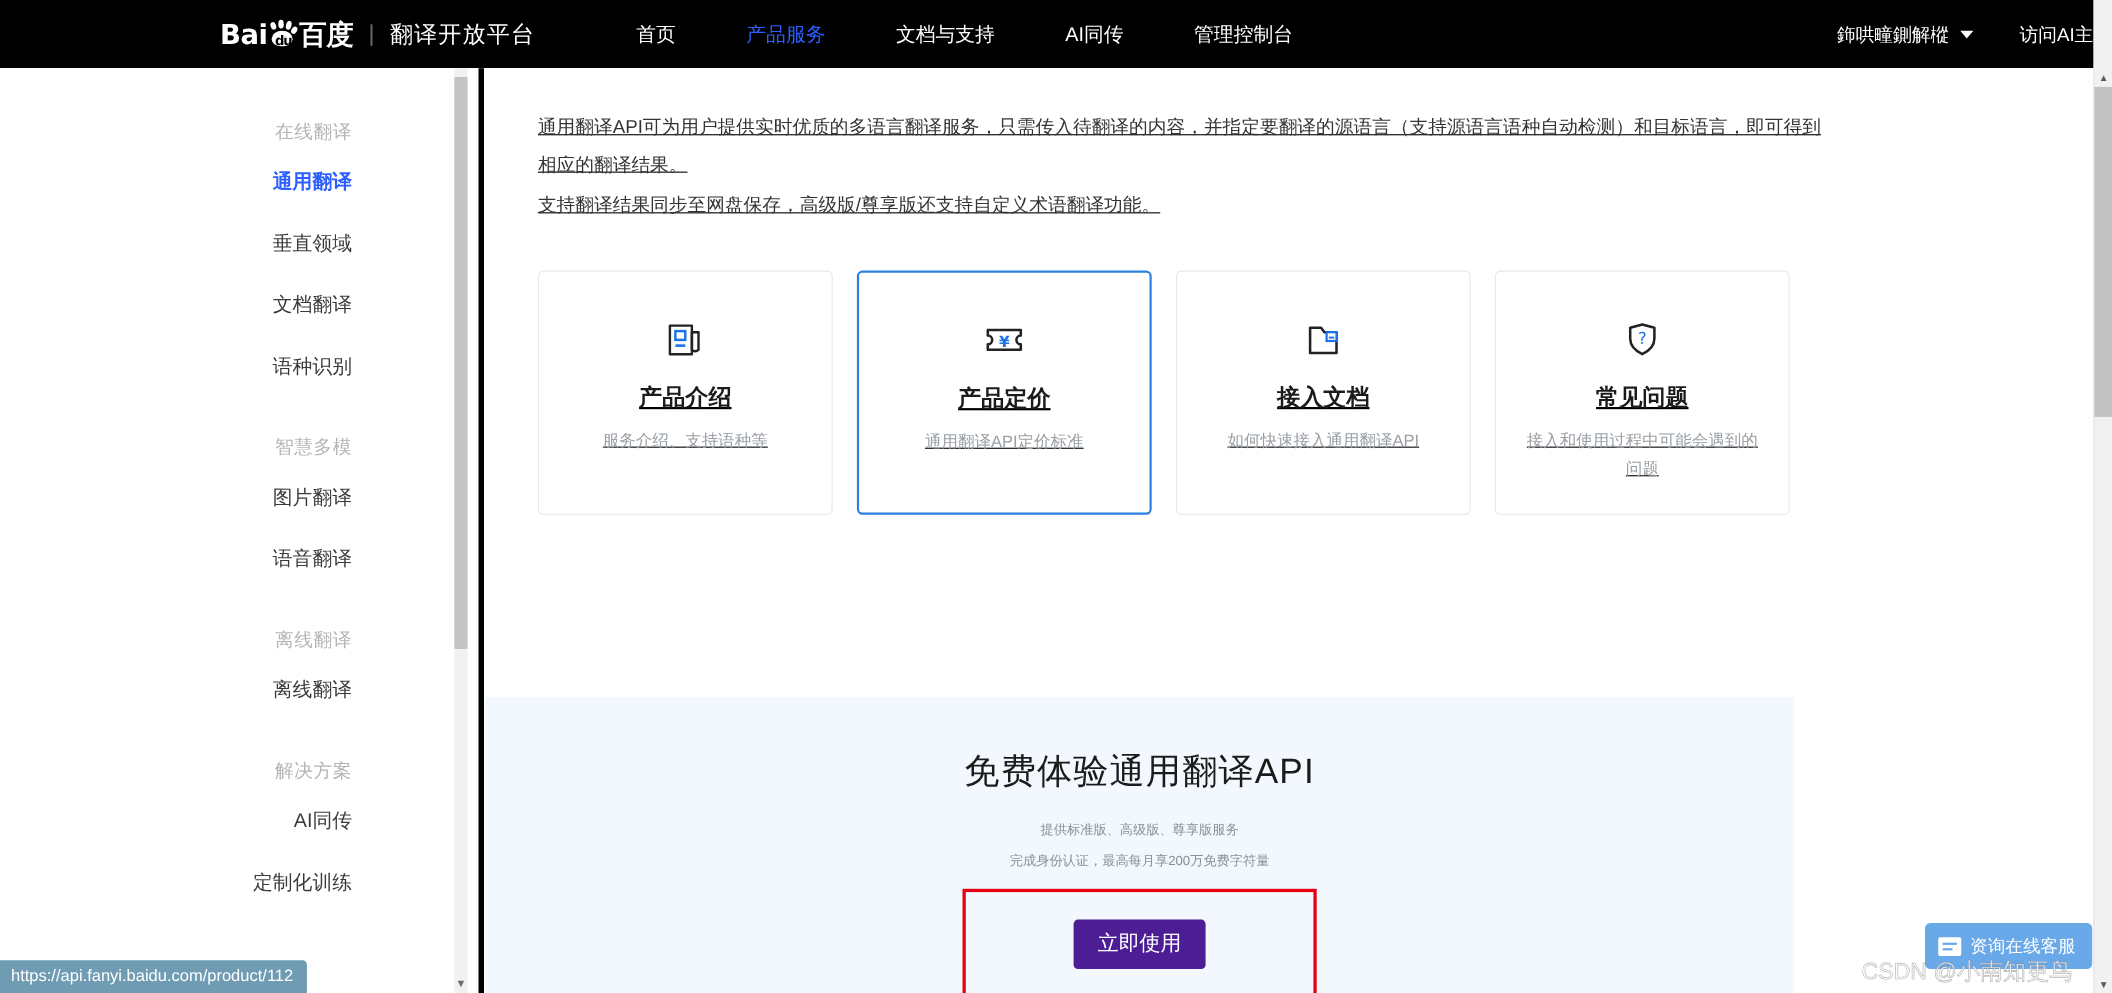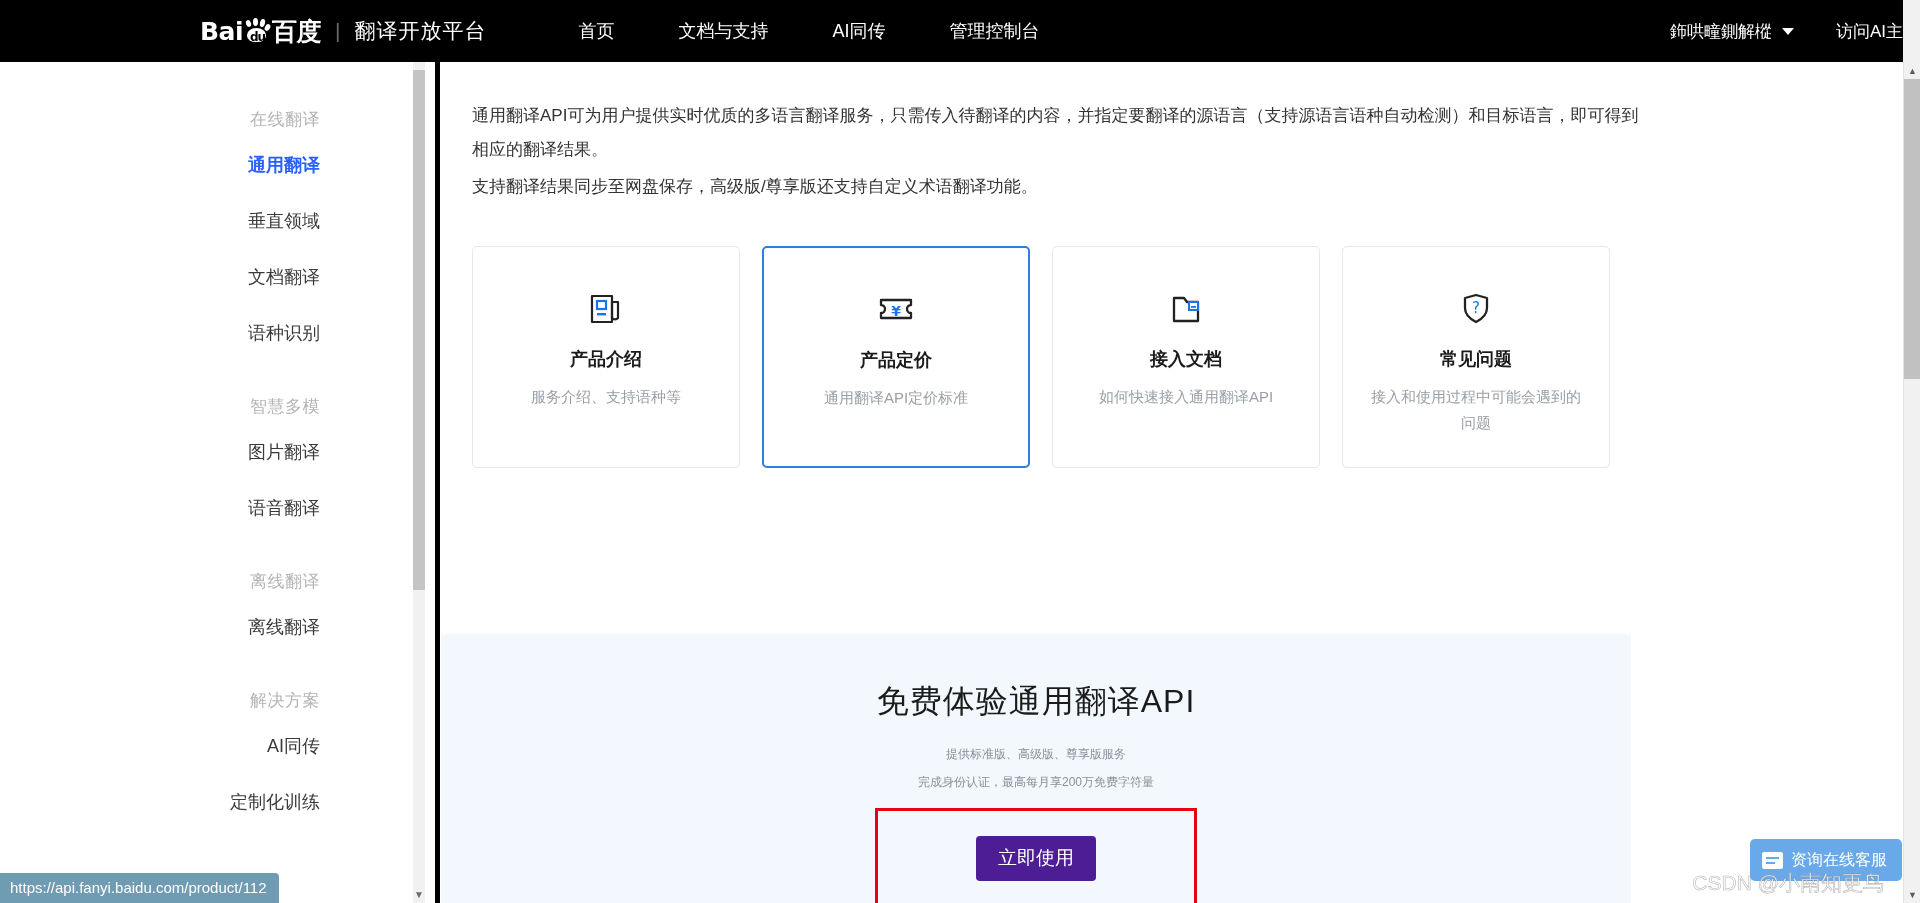--- a/index.html
+++ b/index.html
@@ -131,21 +131,21 @@
     width: 12px; text-align: center; color: #6e6e6e; font-size: 10px;
     line-height: 12px;
   }
 
   
   .main {
     position: absolute; left: 441px; top: 0;
     width: 1462px; height: 841px; overflow: hidden;
     background: #ffffff;
   }
-  .content-pad { padding: 37px 0 0 31px; }
+  .content-pad { padding: 37px 0 0 48px; text-decoration: underline; }
 
   .intro p {
     color: #333333; font-size: 17px; line-height: 34px;
     max-width: 1180px; margin-bottom: 3px;
   }
   .intro a { color: #2b6fff; text-decoration: none; }
 
   
   .cards {
     display: flex; gap: 22px; margin-top: 42px;
@@ -153,21 +153,21 @@
   .card {
     width: 268px; height: 222px;
     border: 1px solid #e5e7ea; border-radius: 5px;
     background: #ffffff;
     display: flex; flex-direction: column; align-items: center;
     padding-top: 36px; cursor: pointer;
   }
   .card.selected { border: 2px solid #2b7fe0; }
   .card-icon { height: 50px; display: flex; align-items: center; justify-content: center; }
   .card-title {
-    font-size: 18px; font-weight: bold; color: #1b1b1b; margin-top: 14px;
+    font-size: 21px; font-weight: bold; color: #1b1b1b; margin-top: 14px;
   }
   .card-desc {
     font-size: 15px; color: #9aa0a6; margin-top: 13px;
     text-align: center; line-height: 26px; max-width: 215px;
   }
 
   
   .cta {
     position: absolute; left: 0; top: 572px;
     width: 1190px; height: 269px;
@@ -274,20 +274,21 @@
           <span class="du">du</span>
         </span>
         <span class="logo-cn">百度</span>
       </span>
       <span class="logo-sep">|</span>
       <span class="logo-sub">翻译开放平台</span>
     </div>
 
     <div class="nav-links">
       <div class="nav-link">首页</div>
+      <div class="nav-link active">产品服务</div>
       <div class="nav-link">文档与支持</div>
       <div class="nav-link">AI同传</div>
       <div class="nav-link">管理控制台</div>
     </div>
 
     <div class="nav-right">
       <div class="nav-user">
         <span>鉓哄疃鍘解樅</span>
         <span class="caret-down"></span>
       </div>

